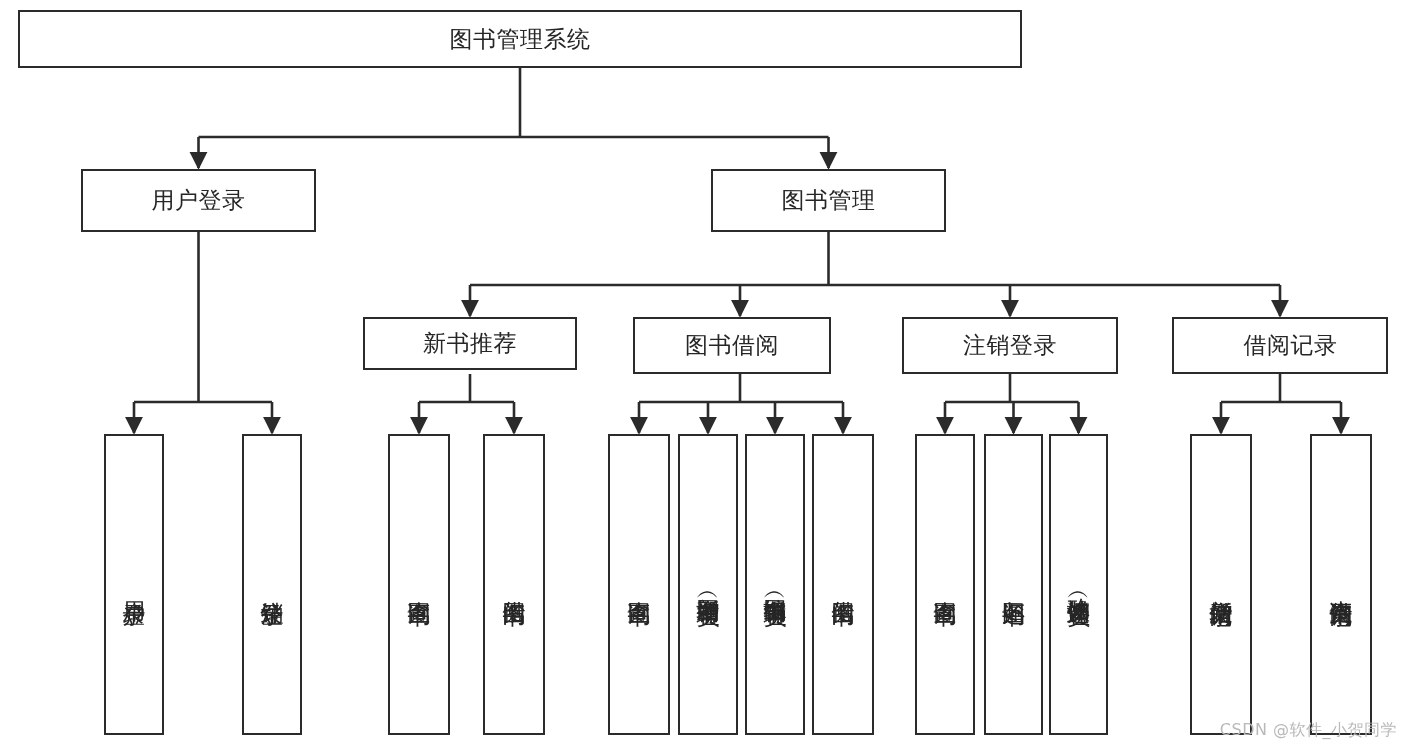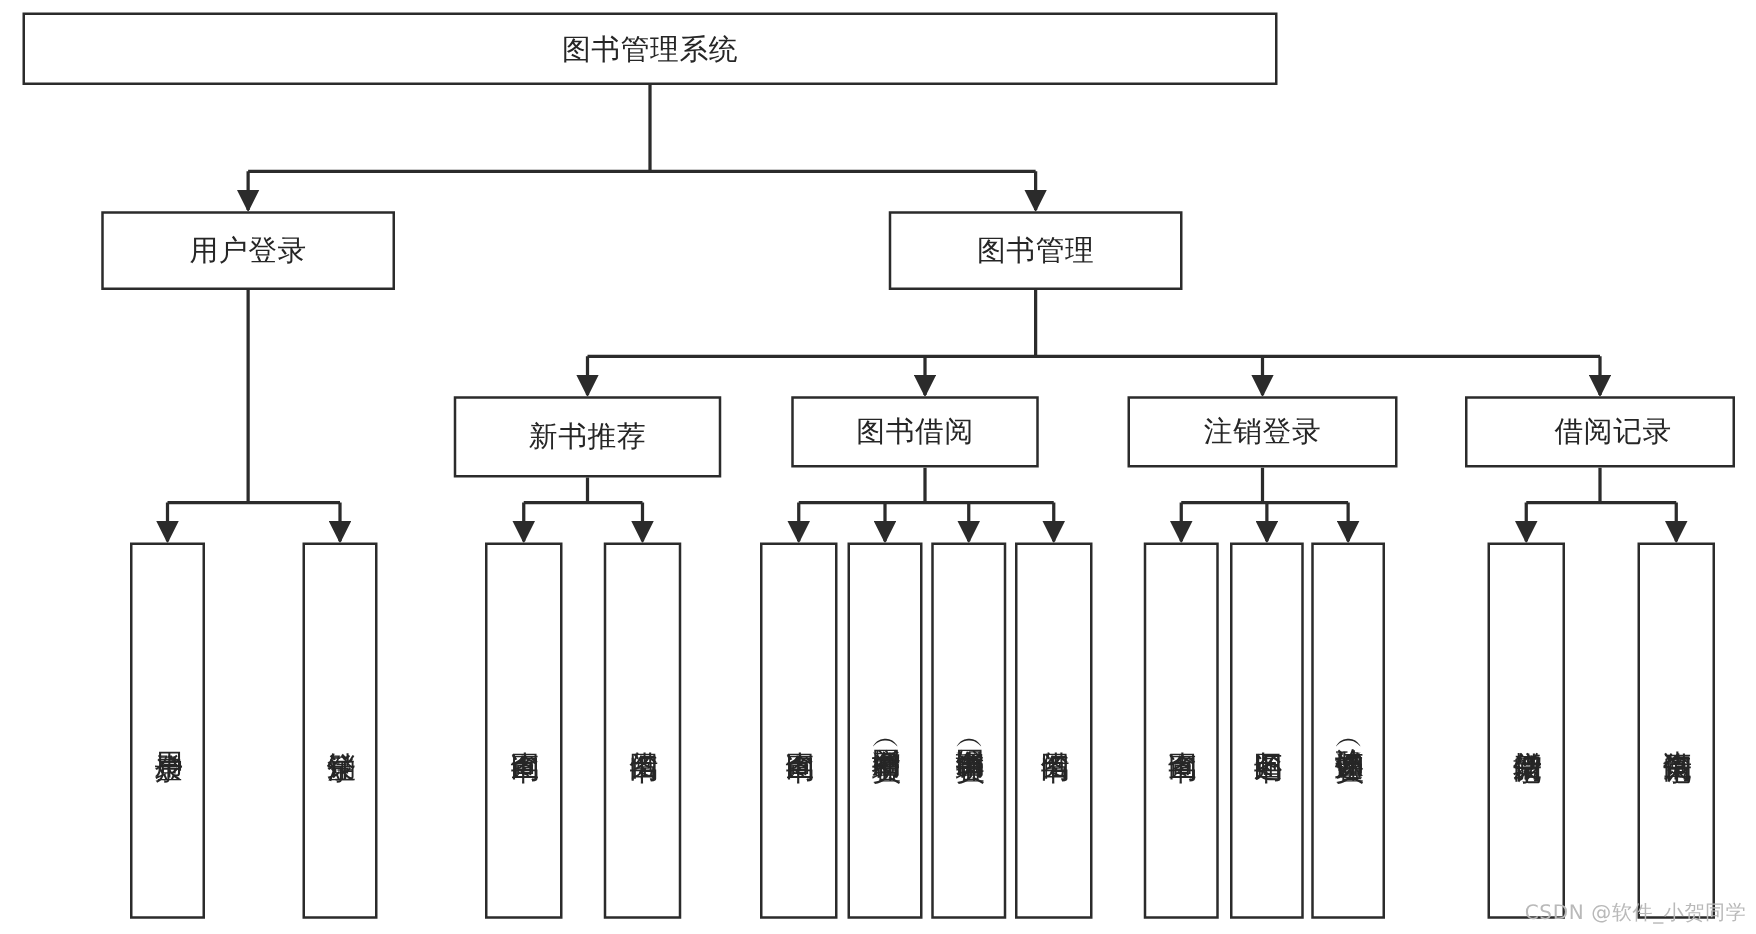--- a/index.html
+++ b/index.html
@@ -116,21 +116,21 @@
   <div id="node-layer">
       <div class="node h root" style="left: 18px; top: 10px; width: 1004px; height: 58px;">
         <span class="htext">图书管理系统</span>
       </div>
       <div class="node h" style="left: 81px; top: 169px; width: 235px; height: 63px;">
         <span class="htext">用户登录</span>
       </div>
       <div class="node h" style="left: 711px; top: 169px; width: 235px; height: 63px; text-align: center;">
         <span class="htext">图书管理</span>
       </div>
-      <div class="node h" style="left: 363px; top: 317px; width: 214px; height: 65px;">
+      <div class="node h" style="left: 363px; top: 317px; width: 214px; height: 53px;">
         <span class="htext">新书推荐</span>
       </div>
       <div class="node h" style="left: 633px; top: 317px; width: 198px; height: 57px;">
         <span class="htext">图书借阅</span>
       </div>
       <div class="node h" style="left: 902px; top: 317px; width: 216px; height: 57px;">
         <span class="htext">注销登录</span>
       </div>
       <div class="node h" style="left: 1172px; top: 317px; width: 216px; height: 57px; padding-left: 21px;">
         <span class="htext">借阅记录</span>

